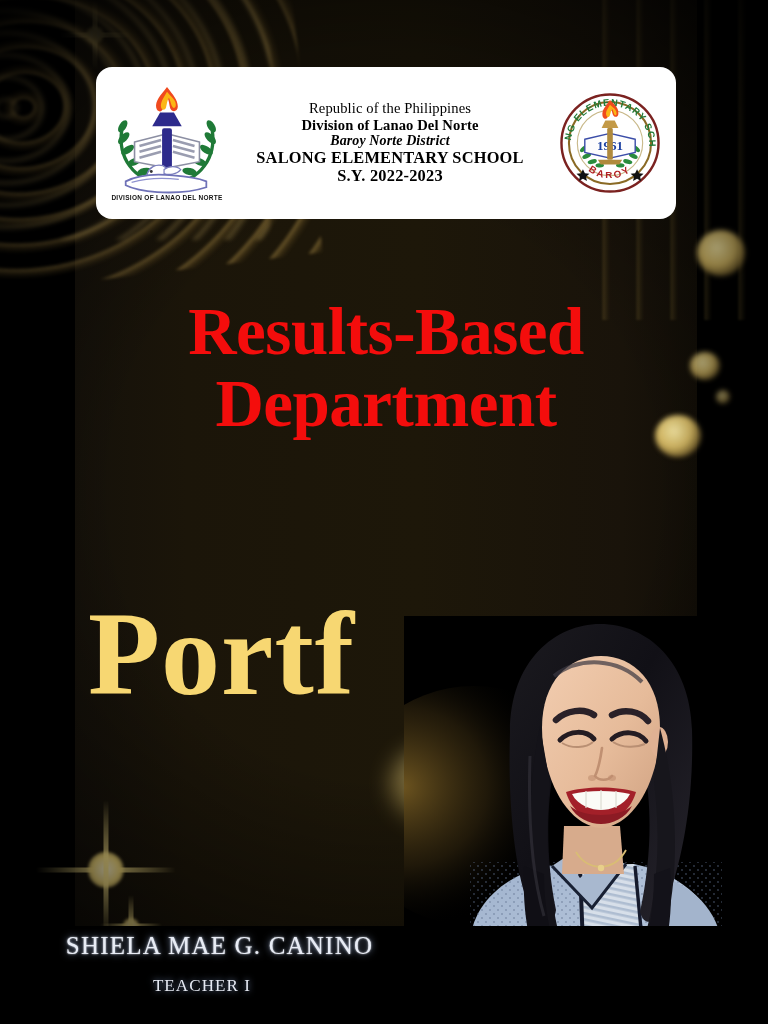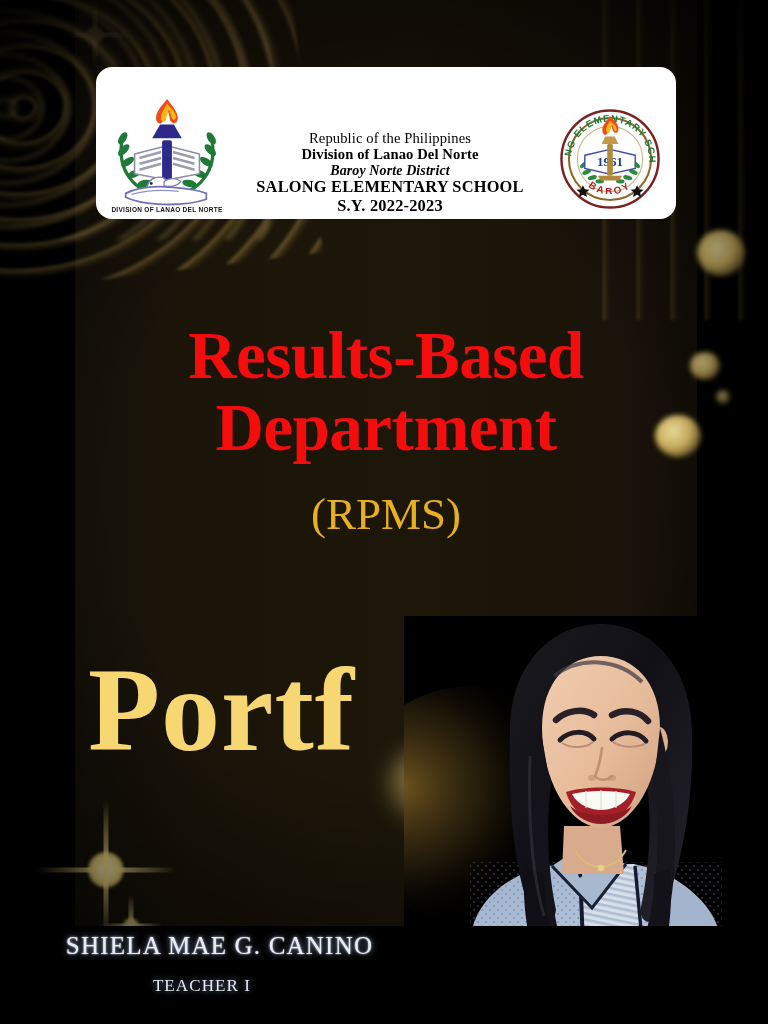--- a/index.html
+++ b/index.html
@@ -162,21 +162,21 @@
   
   .header-card {
     position: absolute;
     left: 96px;
     top: 67px;
     width: 580px;
     height: 152px;
     background: #ffffff;
     border-radius: 16px;
     display: flex;
-    align-items: flex-end;
+    align-items: center;
     justify-content: space-between;
     padding: 4px 10px 4px 12px;
     z-index: 5;
   }
 
   .header-text {
     flex: 1;
     text-align: center;
     color: #000;
     line-height: 1.12;
@@ -192,21 +192,21 @@
   .logo-dep, .logo-seal {
     width: 118px; height: 120px;
     flex: 0 0 auto;
     display: block;
   }
   .logo-seal { width: 112px; height: 112px; }
 
   
   .title-main {
     position: absolute;
-    left: 75px; top: 320px;
+    left: 75px; top: 296px;
     width: 622px;
     text-align: center;
     color: #f40d0c;
     font-weight: bold;
     font-size: 67px;
     line-height: 1.07;
     letter-spacing: -0.5px;
     z-index: 4;
   }
   .title-sub {
@@ -214,21 +214,21 @@
     left: 75px; top: 492px;
     width: 622px;
     text-align: center;
     color: #e8b01e;
     font-size: 45px;
     line-height: 1;
     z-index: 4;
   }
   .title-portfolio {
     position: absolute;
-    left: 88px; top: 652px;
+    left: 88px; top: 596px;
     width: 560px;
     text-align: left;
     color: #f7d772;
     font-weight: bold;
     font-size: 118px;
     line-height: 1;
     letter-spacing: 1px;
     z-index: 4;
     white-space: nowrap;
   }
@@ -398,21 +398,20 @@
 
       <path d="M47 78 L73 78 L70 83 L50 83 Z" fill="#b08a3c"></path>
     </svg>
   </div>
 
   <div class="title-main">
     <div>Results-Based</div>
     <div>Department</div>
   </div>
 
-  <div class="title-sub">(RPMS)</div>
 
   <div class="title-portfolio">Portf</div>
 
   <div class="photo">
     <svg viewBox="0 0 364 408" width="364" height="408" preserveAspectRatio="xMidYMax meet">
       <defs>
         <radialGradient id="glowBg" cx="22%" cy="42%" r="60%">
           <stop offset="0%" stop-color="#c79a3a" stop-opacity="0.55"></stop>
           <stop offset="55%" stop-color="#6b5220" stop-opacity="0.30"></stop>
           <stop offset="100%" stop-color="#000000" stop-opacity="0"></stop>

